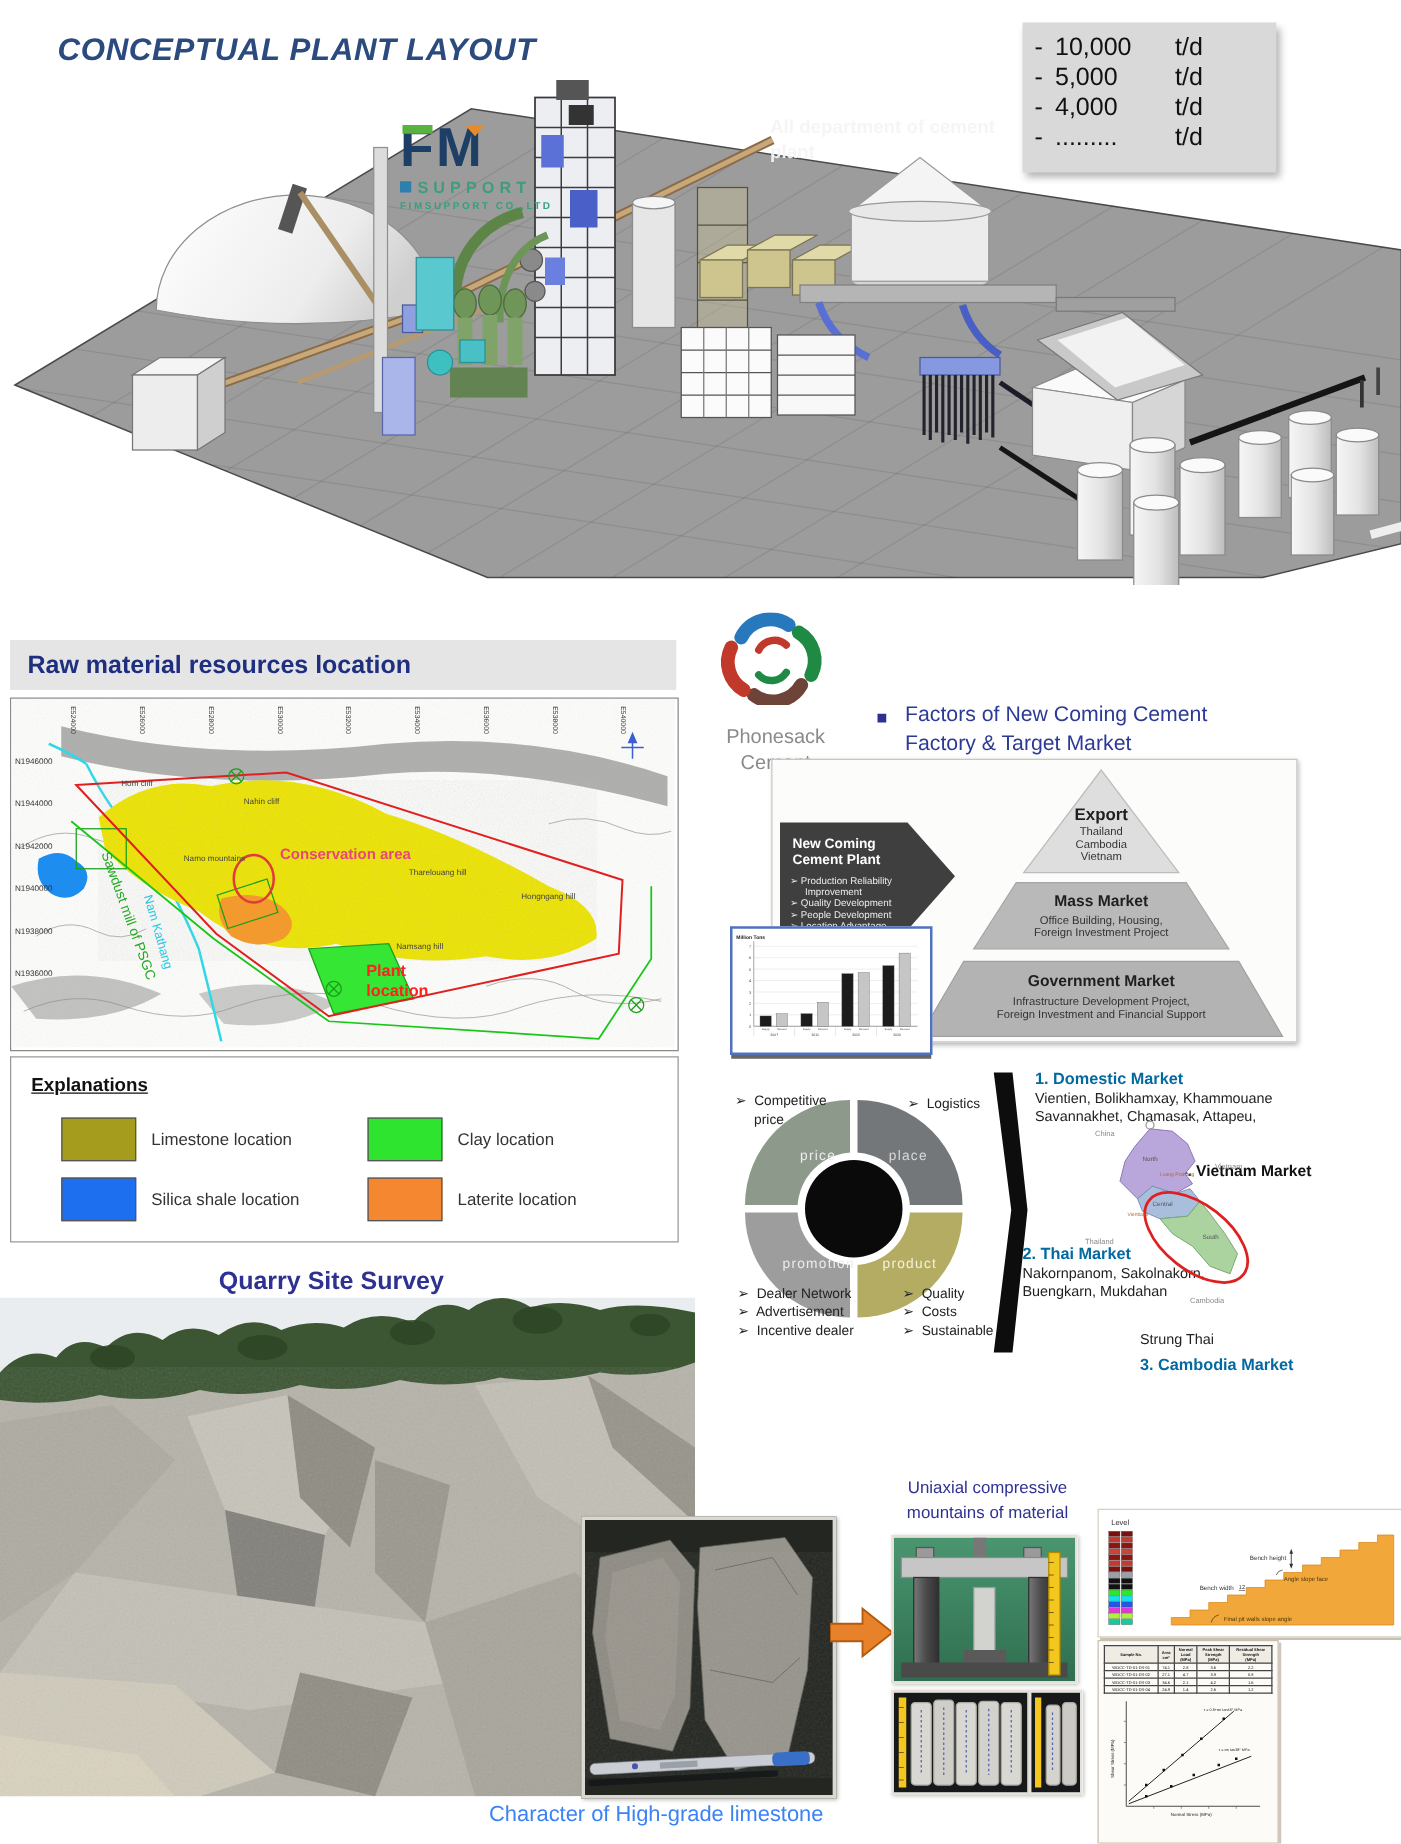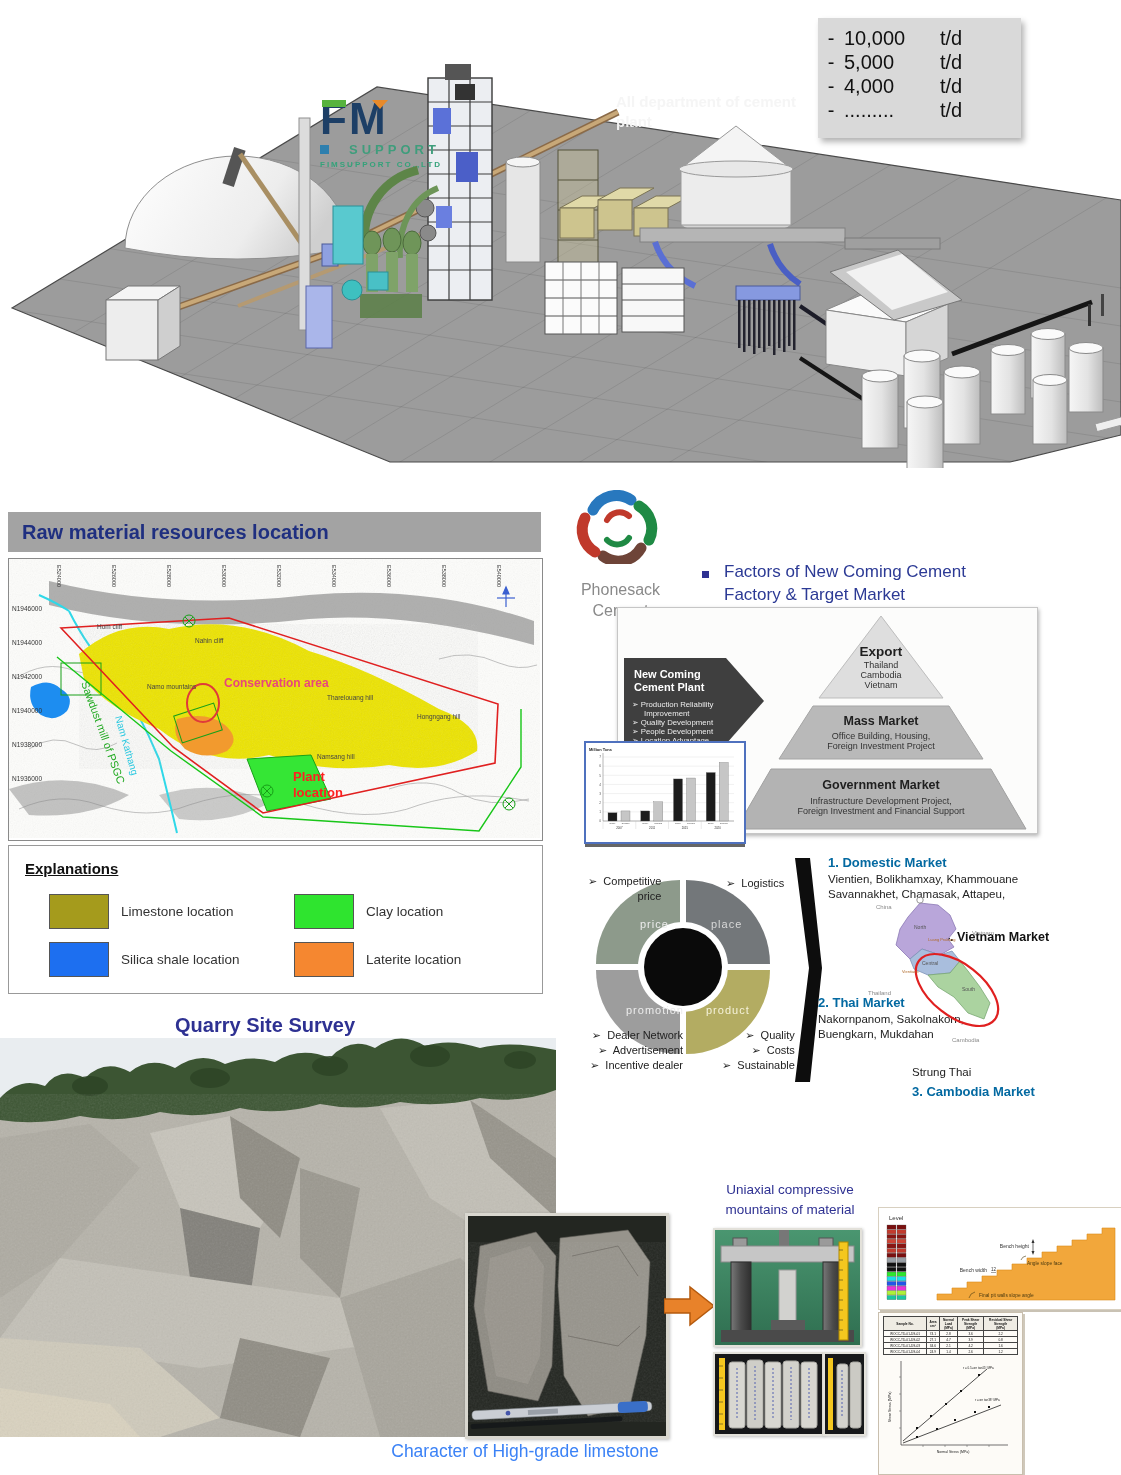--- a/index.html
+++ b/index.html
@@ -9,35 +9,35 @@
   #capacity-box{left:818px;top:18px;width:203px;height:112px;background:#d9d9d9;box-shadow:3px 4px 6px rgba(0,0,0,.3);padding-top:8px;}
   .cap-row{display:flex;height:24px;font-size:20px;color:#111;align-items:center;}
   .cap-dash{width:26px;text-align:center;}
   .cap-val{width:96px;}
   .cap-unit{width:40px;}
   #watermark{left:572px;top:92px;width:230px;font-size:15px;font-weight:bold;color:rgba(244,244,244,.95);line-height:20px;white-space:pre-line;margin-left:44px;}
   #fm-logo{left:320px;top:98px;width:130px;}
   #fm-big{font-size:44px;font-weight:bold;color:#1d3f66;line-height:42px;letter-spacing:2px;}
   #fm-accent-green{position:absolute;left:2px;top:2px;width:24px;height:7px;background:#57b33e;}
   #fm-accent-orange{position:absolute;left:52px;top:2px;width:0;height:0;border-left:8px solid transparent;border-right:8px solid transparent;border-top:9px solid #e88a2a;}
-  #fm-support{margin-top:2px;font-size:13px;font-weight:bold;letter-spacing:4px;color:#3f9d7c;display:flex;align-items:center;gap:20px;}
+  #fm-support{margin-top:2px;font-size:13px;font-weight:bold;letter-spacing:4px;color:#3f9d7c;display:flex;align-items:center;gap:5px;}
   #fm-sq{width:9px;height:9px;background:#2e7fae;display:inline-block;}
   #fm-company{margin-top:3px;font-size:8px;font-weight:bold;letter-spacing:2px;color:#35a27a;}
-  #raw-header{left:8px;top:512px;width:533px;height:40px;background:#a3a3a3;color:#1f2f80;font-size:20px;font-weight:bold;line-height:40px;padding-left:14px;box-sizing:border-box;}
+  #raw-header{left:8px;top:512px;width:533px;height:40px;background:#e5e5e5;color:#1f2f80;font-size:20px;font-weight:bold;line-height:40px;padding-left:14px;box-sizing:border-box;}
   #map-panel{left:8px;top:558px;width:533px;height:281px;background:#fff;border:1px solid #8a8a8a;}
   #legend-panel{left:8px;top:845px;width:533px;height:147px;background:#fff;border:1px solid #999;}
   #legend-title{left:16px;top:14px;font-size:15px;font-weight:bold;color:#111;text-decoration:underline;}
   .swatch{position:absolute;width:58px;height:33px;border:1px solid #555;}
   .leg-label{position:absolute;font-size:13.5px;color:#333;}
   #phonesack-name{left:558px;top:579px;width:125px;text-align:center;font-size:16px;color:#8a8a8a;line-height:21px;white-space:pre-line;}
   #factors-bullet{left:702px;top:571px;width:7px;height:7px;background:#2e3192;}
   #factors-text{left:724px;top:560px;width:320px;font-size:17px;color:#2c3a95;line-height:23px;white-space:pre-line;}
   #pyramid-panel{left:617px;top:607px;width:419px;height:225px;background:#fcfcfb;border:1px solid #c6c6c6;box-shadow:1px 2px 4px rgba(0,0,0,.3);}
   #minichart-box{left:584px;top:741px;width:158px;height:99px;background:#fff;border:2px solid #4f71be;box-shadow:0 4px 0 -1px #666;}
-  .callout{position:absolute;font-size:11px;color:#222;line-height:15px;white-space:pre-wrap;text-align:right;}
+  .callout{position:absolute;font-size:11px;color:#222;line-height:15px;white-space:pre-wrap;}
   .mk-title{position:absolute;font-size:13px;font-weight:bold;color:#0369a1;}
   .mk-body{position:absolute;font-size:11.5px;color:#222;line-height:15px;white-space:pre-line;}
   #vietnam-title{left:943px;top:930px;font-size:12.5px;font-weight:bold;color:#111;position:absolute;}
   #quarry-title{left:175px;top:1014px;font-size:20px;font-weight:bold;color:#2e3192;position:absolute;}
   #strength-title{left:700px;top:1180px;width:180px;text-align:center;font-size:13.5px;color:#2e3192;line-height:20px;white-space:pre-line;position:absolute;}
   #caption{left:330px;top:1441px;width:390px;text-align:center;font-size:17.5px;color:#3b82f6;position:absolute;}
   .photo-frame{position:absolute;border:2px solid #e3e1da;box-shadow:1px 1px 3px rgba(0,0,0,.25);}
   #bench-panel{left:878px;top:1207px;width:243px;height:101px;background:#fff;border:1px solid #d8d0c0;box-shadow:2px 2px 0 #c9c2b4;position:absolute;}
   #shear-panel{left:878px;top:1312px;width:143px;height:161px;background:#fdfbf7;border:1px solid #c9bfae;box-shadow:2px 2px 0 #cfc8ba;position:absolute;}
   #sheartable{border-collapse:collapse;font-size:3.2px;color:#111;width:135px;margin:3px auto 0 auto;}
@@ -243,20 +243,21 @@
         <ellipse cx="1008" cy="292" rx="17" ry="5.5" fill="#fafafa"></ellipse>
       <rect x="1069" y="290" width="34" height="64" fill="url(#cyl)"></rect>
         <ellipse cx="1086" cy="290" rx="17" ry="5.5" fill="#fafafa"></ellipse>
       <rect x="1033" y="322" width="34" height="64" fill="url(#cyl)"></rect>
         <ellipse cx="1050" cy="322" rx="17" ry="5.5" fill="#fafafa"></ellipse>
       <rect x="1095" y="366" width="50" height="8" fill="#eee" stroke="#999" transform="rotate(-15 1095 366)"></rect>
       <rect x="1128" y="348" width="14" height="14" fill="#ddd" stroke="#999"></rect>
     </g>
   </svg>
 
+  <div id="slide-title" class="abs">CONCEPTUAL PLANT LAYOUT</div>
   <div id="watermark" class="abs">All department of cement
 plant</div>
   <div id="capacity-box" class="abs">
     <div class="cap-row">
         <span class="cap-dash">-</span>
         <span class="cap-val">10,000</span>
         <span class="cap-unit">t/d</span>
       </div>
     <div class="cap-row">
         <span class="cap-dash">-</span>

